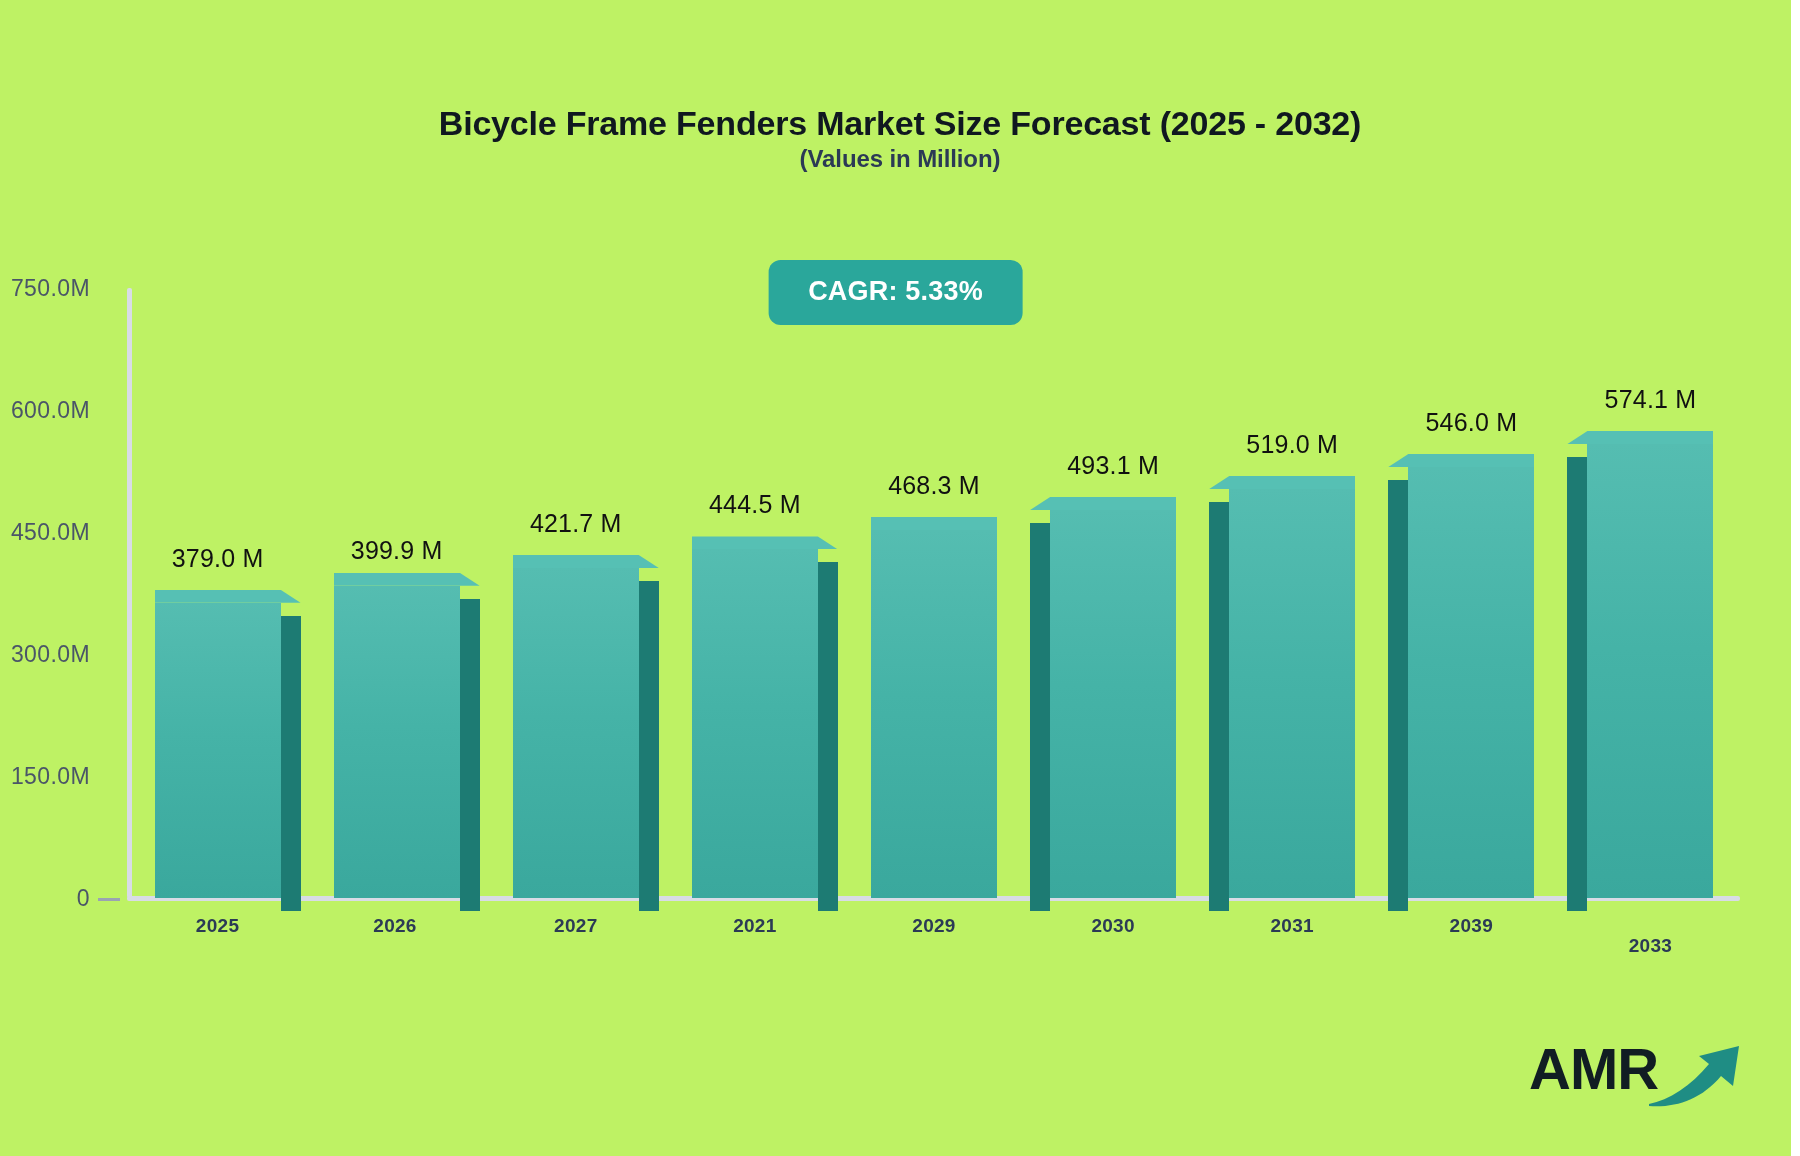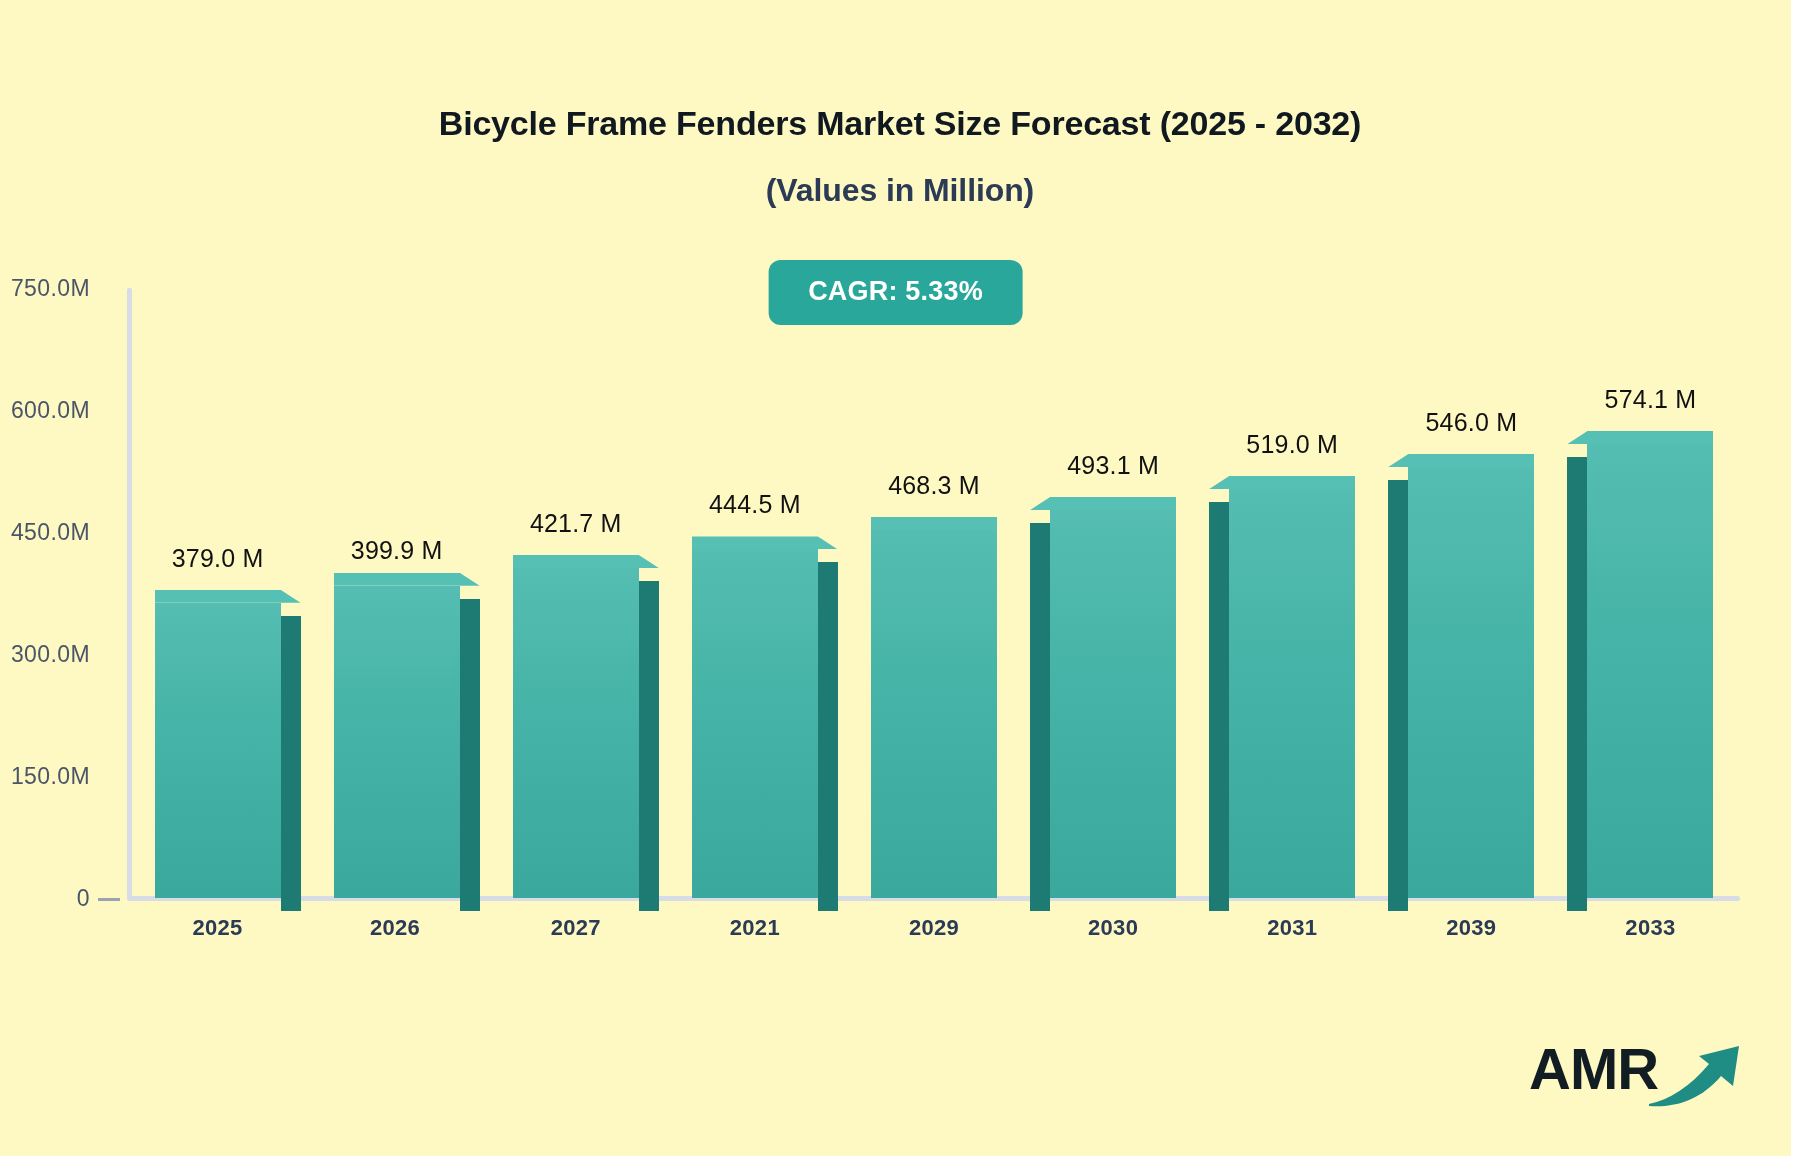--- a/index.html
+++ b/index.html
@@ -10,41 +10,41 @@
     height: 1156px;
     background: #ffffff;
     font-family: "Liberation Sans", sans-serif;
     overflow: hidden;
   }
 
   #page {
     position: relative;
     width: 1791px;
     height: 1156px;
-    background: #fef9c3;
+    background: #bef264;
   }
 
   
   .title-block {
     position: absolute;
     top: 104px;
     left: 0;
     width: 1800px;
     text-align: center;
   }
   .chart-title {
     font-size: 34px;
     font-weight: bold;
     color: #101820;
     letter-spacing: -0.2px;
     line-height: 1.15;
   }
   .chart-subtitle {
-    margin-top: 29px;
-    font-size: 32px;
+    margin-top: 2px;
+    font-size: 24px;
     font-weight: bold;
     color: #2b3a55;
     letter-spacing: -0.1px;
     text-align: center;
   }
 
   
   .cagr-badge {
     position: absolute;
     top: 260px;
@@ -105,21 +105,21 @@
     text-align: right;
     font-size: 23px;
     color: #4a5568;
     letter-spacing: 0.4px;
     white-space: nowrap;
     transform: translateY(-50%);
   }
 
   .x-tick-label {
     position: absolute;
-    font-size: 22px;
+    font-size: 19px;
     font-weight: bold;
     color: #2b3a55;
     text-align: center;
     letter-spacing: 0.3px;
     white-space: nowrap;
     transform: translateX(-50%);
     top: 915px;
   }
 
   
@@ -215,21 +215,21 @@
       </div>
     <div id="x-labels">
         <div class="x-tick-label" style="left: 217.556px;">2025</div>
         <div class="x-tick-label" style="left: 395px;">2026</div>
         <div class="x-tick-label" style="left: 575.778px;">2027</div>
         <div class="x-tick-label" style="left: 754.889px;">2021</div>
         <div class="x-tick-label" style="left: 934px;">2029</div>
         <div class="x-tick-label" style="left: 1113.11px;">2030</div>
         <div class="x-tick-label" style="left: 1292.22px;">2031</div>
         <div class="x-tick-label" style="left: 1471.33px;">2039</div>
-        <div class="x-tick-label" style="left: 1650.44px;">2033</div>
+        <div class="x-tick-label" style="left: 1650.44px; margin-top: 20px;">2033</div>
       </div>
     <div id="bars">
         <div class="bar-group" style="left: 154.556px; top: 589.747px; width: 126px; height: 308.253px; bottom: auto;">
           <div class="bar-front" style="height: 295.253px; top: 13px;"></div>
           <div class="bar-side right" style="width: 20px; height: 295.253px; top: 26px;"></div>
           <div class="bar-top" style="left: 0px; top: 0px; width: 146px; height: 13px; clip-path: polygon(0px 0px, 126px 0px, 146px 100%, 0px 100%);"></div>
         </div>
         <div class="bar-label" style="left: 217.556px; top: 543.747px;">379.0 M</div>
         <div class="bar-group" style="left: 333.667px; top: 572.748px; width: 126px; height: 325.252px; bottom: auto;">
           <div class="bar-front" style="height: 312.252px; top: 13px;"></div>

